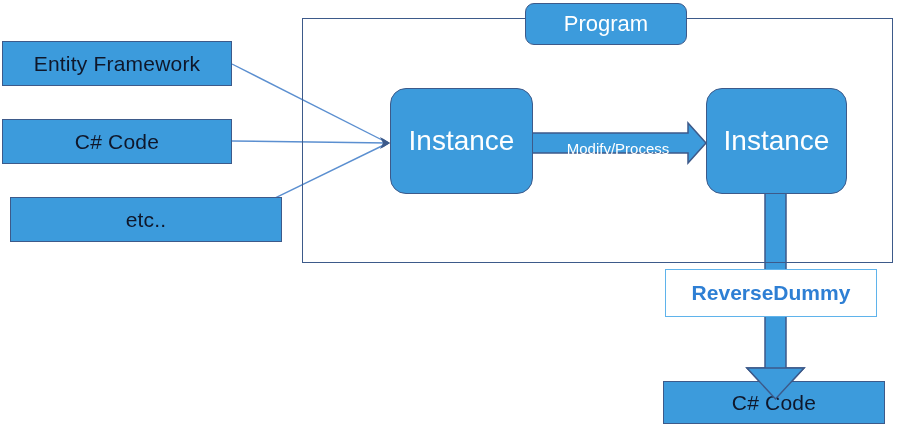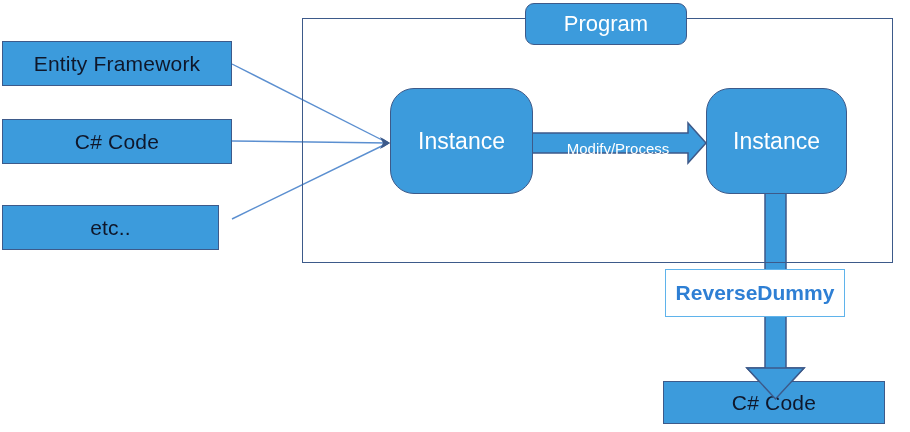--- a/index.html
+++ b/index.html
@@ -38,26 +38,26 @@
     font-weight: 400;
     letter-spacing: 0.2px;
     white-space: nowrap;
   }
   
   .round-box {
     position: absolute;
     box-sizing: border-box;
     background: #3C9BDC;
     border: 1.6px solid #3D5A8A;
-    border-radius: 24px;
+    border-radius: 16px;
     display: flex;
     align-items: center;
     justify-content: center;
     color: #ffffff;
-    font-size: 23px;
+    font-size: 28px;
     white-space: nowrap;
   }
   
   .container-box {
     position: absolute;
     box-sizing: border-box;
     border: 1.6px solid #3D5A8A;
     background: transparent;
   }
   .program-tag {
@@ -132,41 +132,41 @@
   <div class="container-box" style="left:302px; top:18px; width:591px; height:245px;"></div>
 
   <div class="flat-box" style="left:2px; top:41px; width:230px; height:45px;">
     <span>Entity Framework</span>
   </div>
 
   <div class="flat-box" style="left:2px; top:119px; width:230px; height:45px;">
     <span>C# Code</span>
   </div>
 
-  <div class="flat-box" style="left:2px; top:197px; width:217px; height:45px;margin-top:8px;">
+  <div class="flat-box" style="left:10px; top:197px; width:272px; height:45px;">
     <span>etc..</span>
   </div>
 
   <div class="round-box" style="left:390px; top:88px; width:143px; height:106px;">
     <span>Instance</span>
   </div>
 
   <div class="round-box" style="left:706px; top:88px; width:141px; height:106px;">
     <span>Instance</span>
   </div>
 
   <div class="arrow-label" style="left:548px; top:133px; width:140px; height:31px;">
     <span>Modify/Process</span>
   </div>
 
   <div class="program-tag" style="left:525px; top:3px; width:162px; height:42px;">
     <span>Program</span>
   </div>
 
-  <div class="outline-box" style="left:665px; top:269px; width:180px; height:48px;">
+  <div class="outline-box" style="left:665px; top:269px; width:212px; height:48px;">
     <span>ReverseDummy</span>
   </div>
 
   <div class="flat-box" style="left:663px; top:381px; width:222px; height:43px;">
     <span>C# Code</span>
   </div>
 
   <svg class="svg-layer" viewBox="0 0 910 432" xmlns="http://www.w3.org/2000/svg" style="pointer-events:none;">
     <polygon points="747,368 804,368 775.5,399" fill="#3C9BDC" stroke="#3D5A8A" stroke-width="1.5" stroke-linejoin="miter"></polygon>
   </svg>

